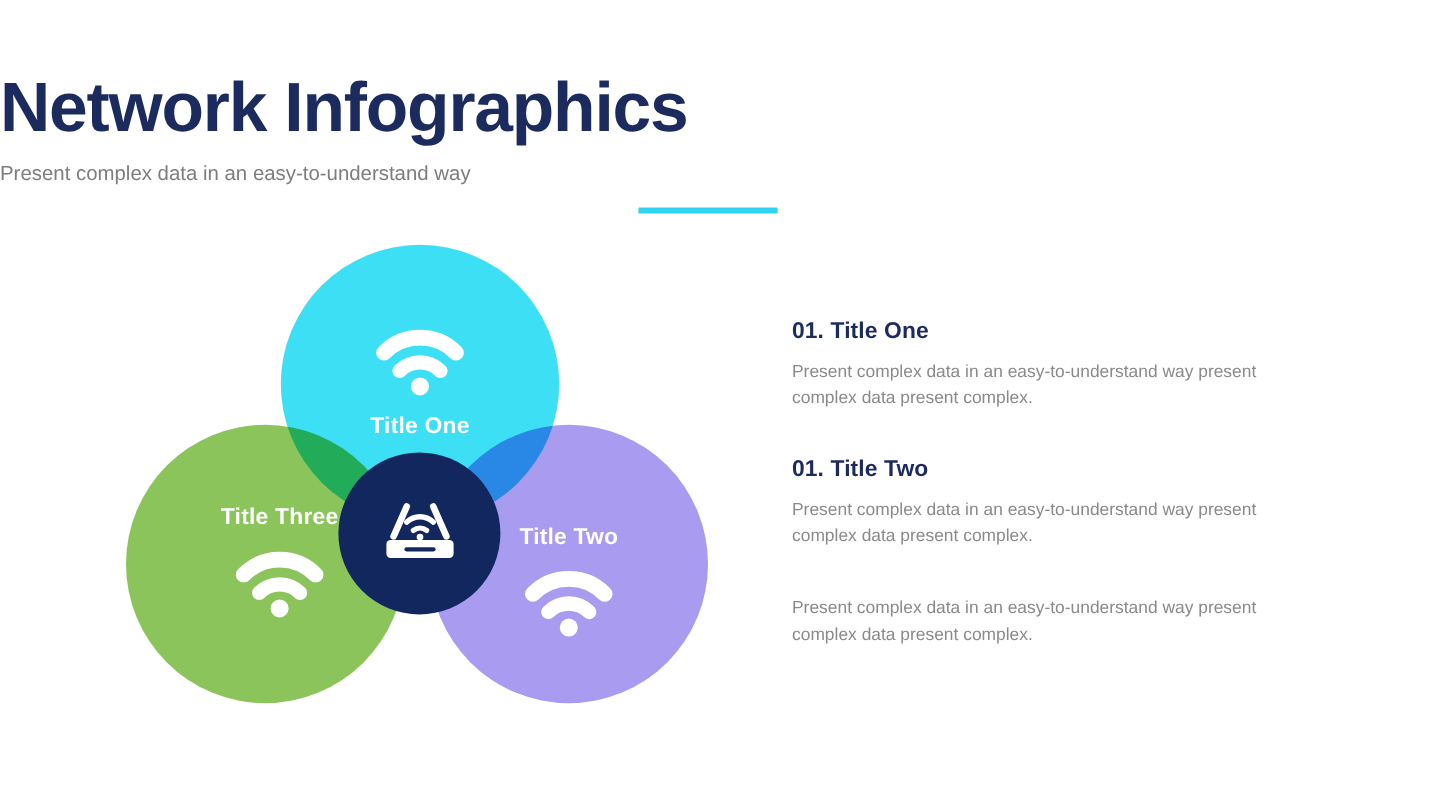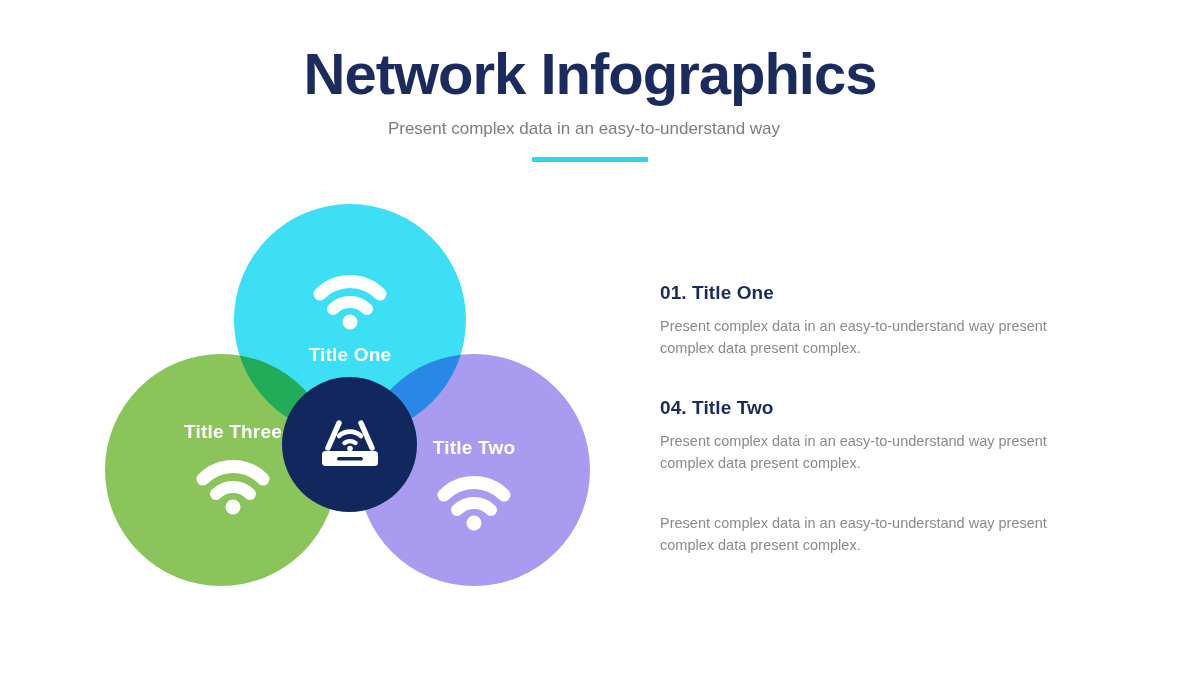--- a/index.html
+++ b/index.html
@@ -12,24 +12,24 @@
     height: 675px;
     position: relative;
     overflow: hidden;
     font-family: "Liberation Sans", sans-serif;
     background: #ffffff;
   }
 
   
   .header {
     position: absolute;
-    top: 44px;
+    top: 60px;
     left: 0;
     width: 1180px;
-    text-align: center;
+    text-align: left;
   }
   .page-title {
     font-size: 58px;
     font-weight: bold;
     color: #1C2B5E;
     letter-spacing: -1px;
     line-height: 1.05;
     margin: 0;
   }
   .page-subtitle {
@@ -129,21 +129,21 @@
     left: 660px;
     top: 266px;
     width: 420px;
   }
   .item { margin-bottom: 38px; }
   .item:last-child { margin-bottom: 0; }
   .item-title {
     font-size: 19px;
     font-weight: bold;
     color: #1C2B5E;
-    margin: 16px 0 11px 0;
+    margin: 0 0 11px 0;
     letter-spacing: 0.1px;
   }
   .item-desc {
     font-size: 14.5px;
     color: #8a8a8a;
     line-height: 1.52;
     margin: 0;
     max-width: 400px;
   }
 </style>
@@ -216,21 +216,21 @@
 </div>
 
 <div class="items">
 
   <div class="item">
     <h2 class="item-title">01. Title One</h2>
     <p class="item-desc">Present complex data in an easy-to-understand way present complex data present complex.</p>
   </div>
 
   <div class="item">
-    <h2 class="item-title">04. Title Two</h2>
+    <h2 class="item-title">01. Title Two</h2>
     <p class="item-desc">Present complex data in an easy-to-understand way present complex data present complex.</p>
   </div>
 
   <div class="item">
     <p class="item-desc">Present complex data in an easy-to-understand way present complex data present complex.</p>
   </div>
 
 </div>
 
 </body></html>

